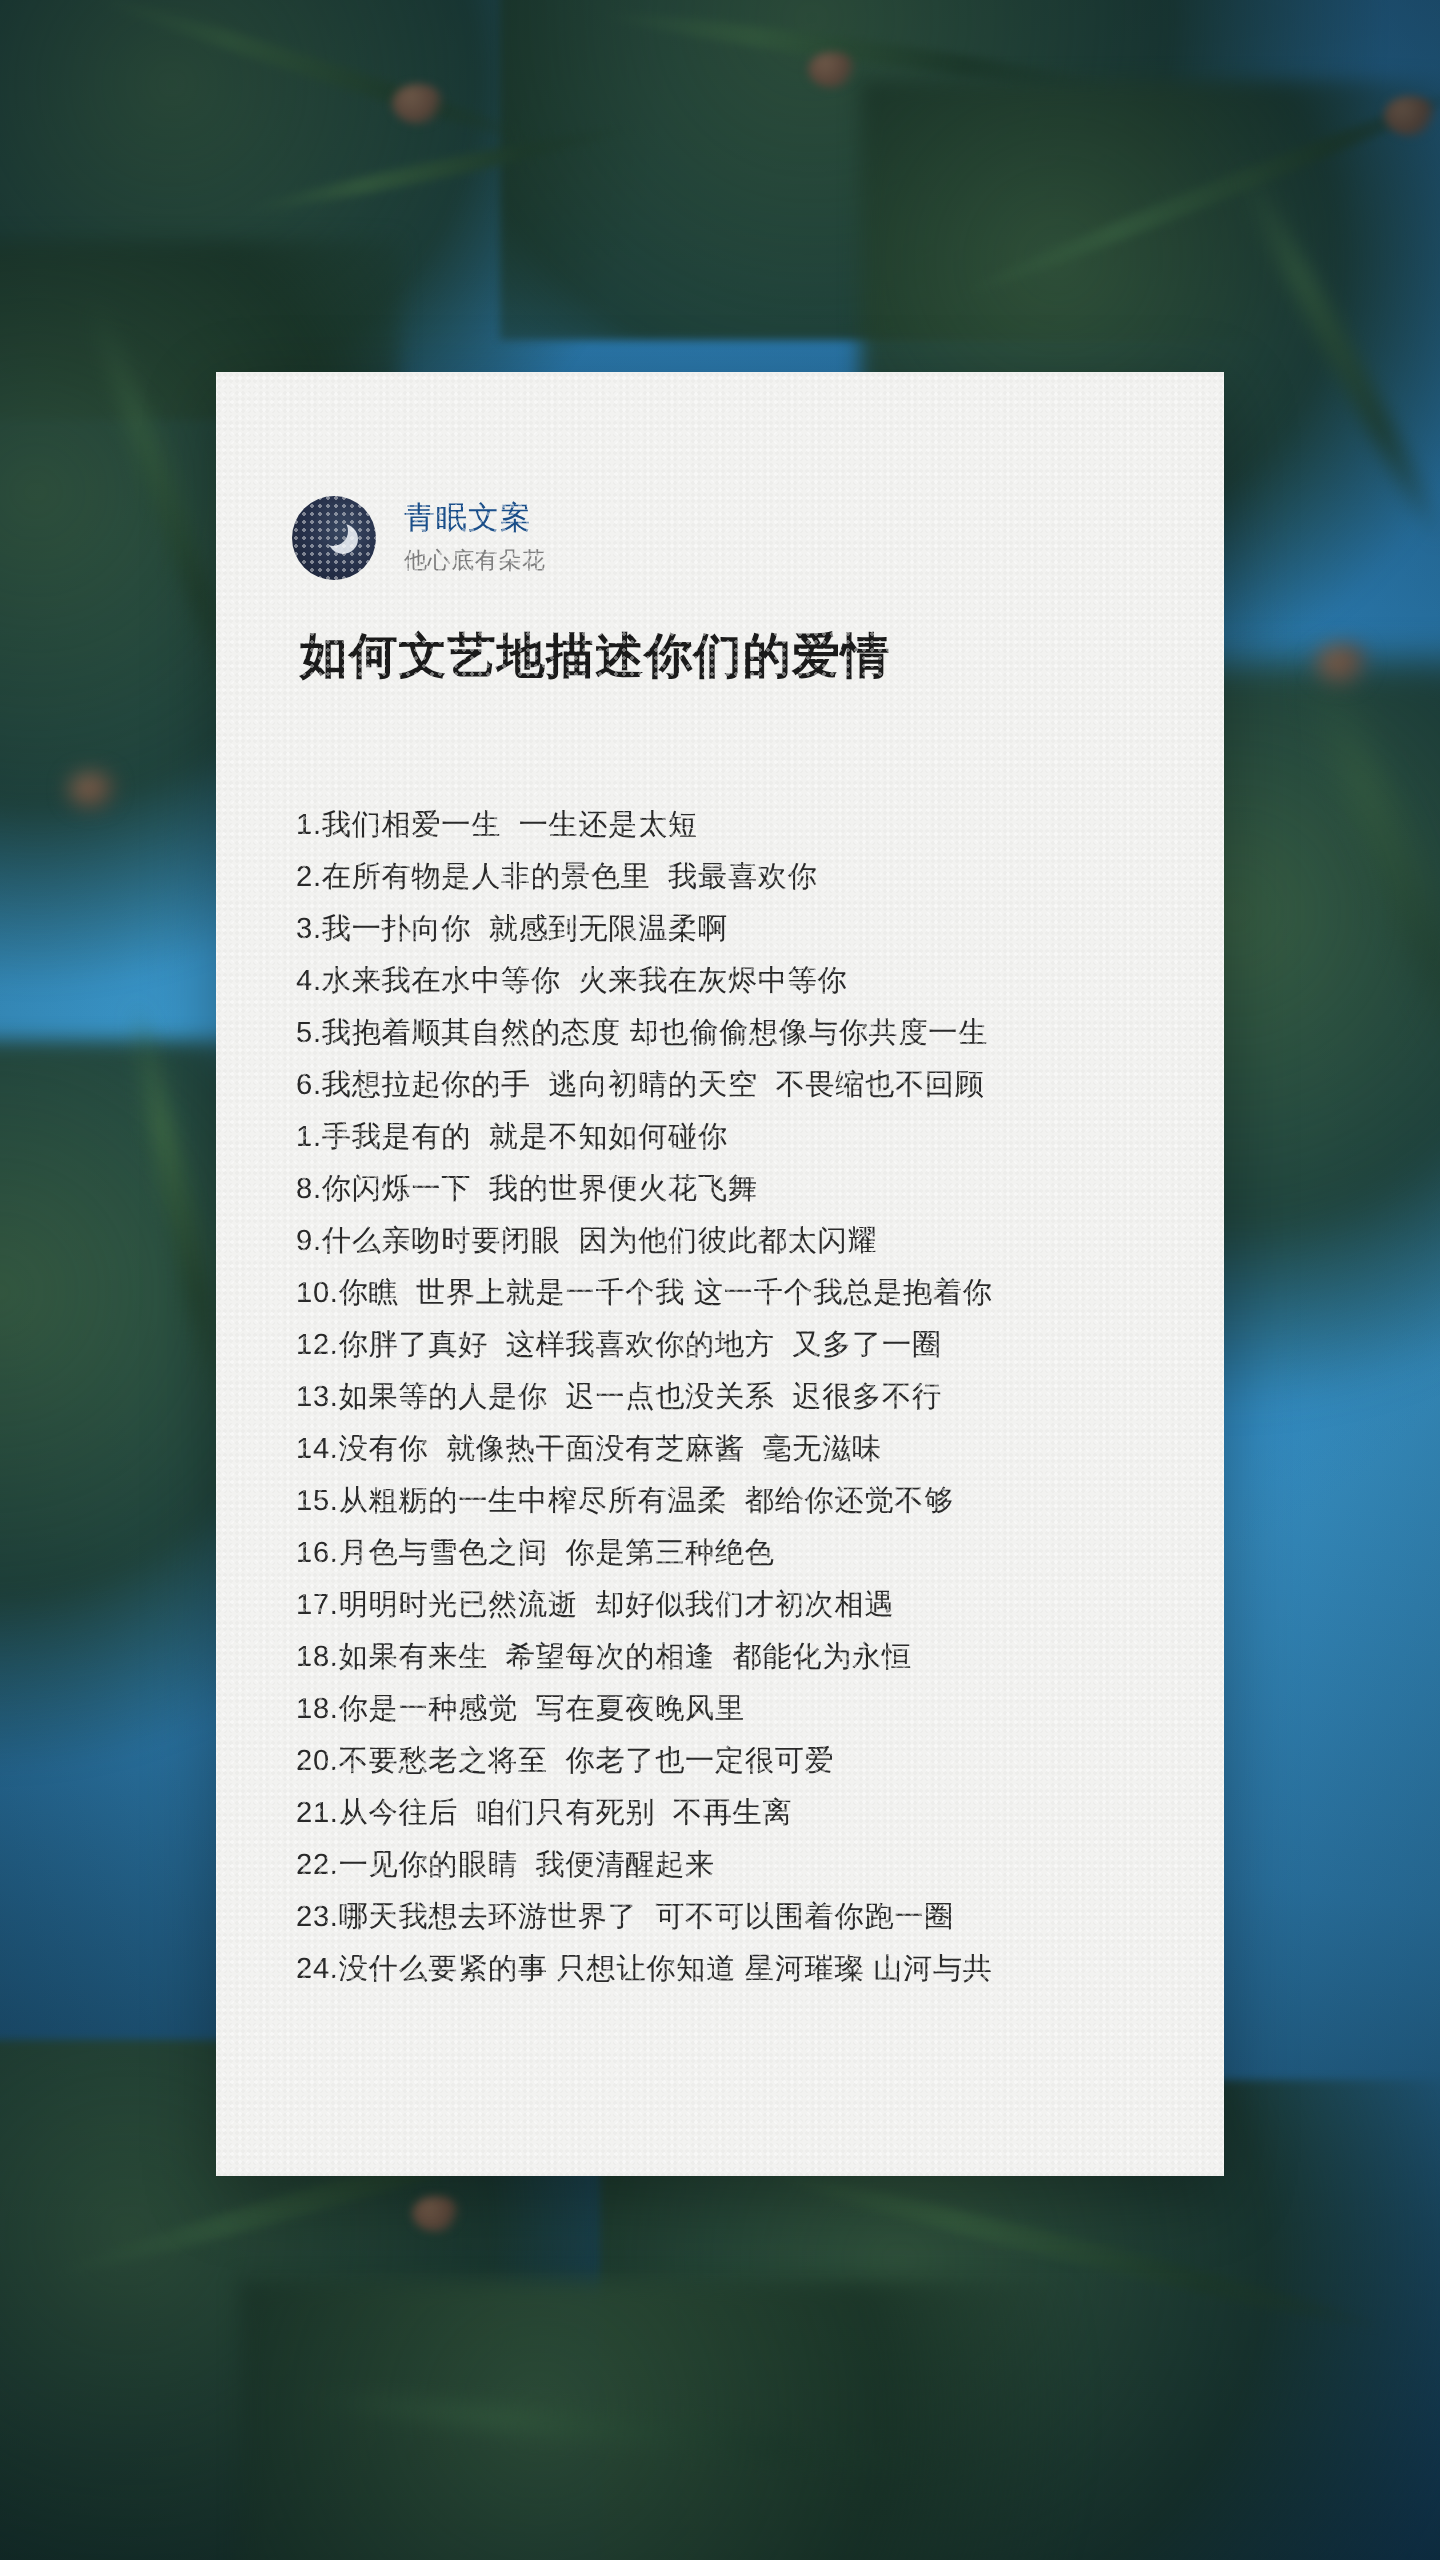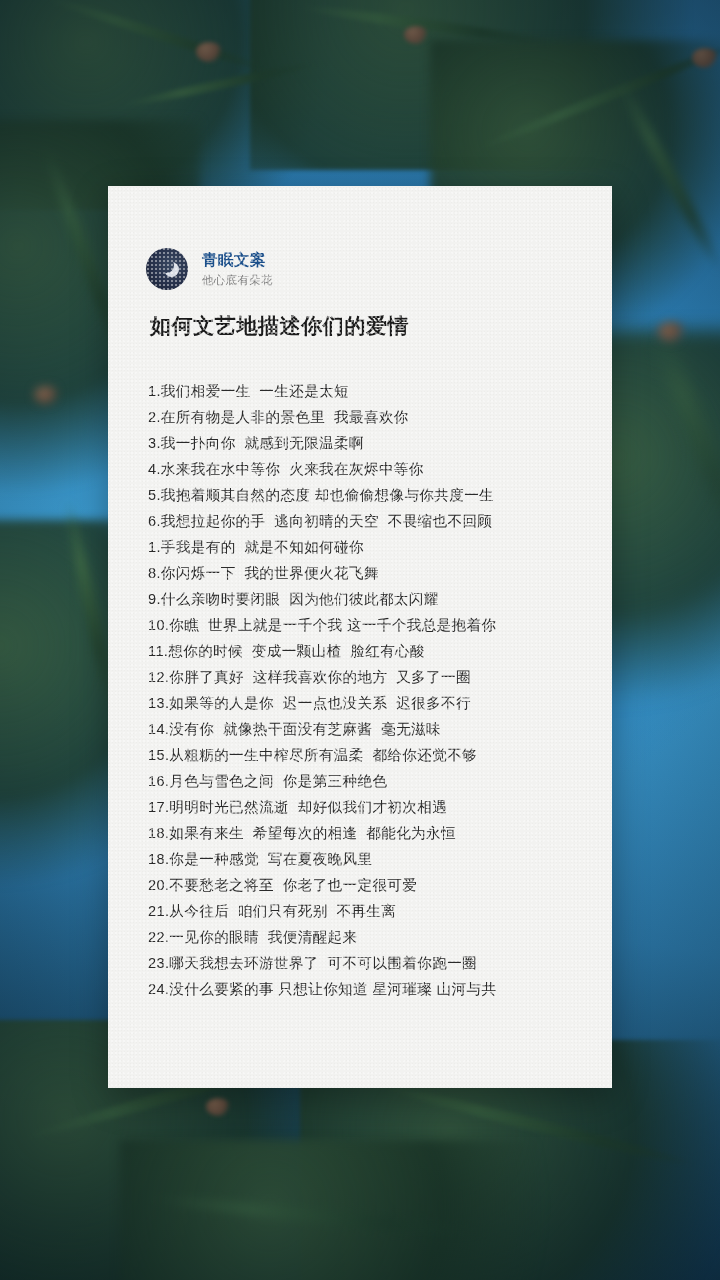--- a/index.html
+++ b/index.html
@@ -79,37 +79,37 @@
     overflow:hidden;
   }
   #avatar .moon {
     position:absolute; left:13px; top:10px;
     width:15px; height:15px; border-radius:50%;
     box-shadow:5px 4px 0 0 #d9dee6;
     background:transparent;
   }
   #acct { display:flex; flex-direction:column; justify-content:center; }
   #acct-name {
-    font-size:15.5px; font-weight:bold; color:#1b4f8a;
+    font-size:15.5px; font-weight:normal; color:#1b4f8a;
     letter-spacing:0.5px; line-height:1.25;
   }
   #acct-sub {
     font-size:11.5px; color:#7d7d7d; margin-top:3px; letter-spacing:0.3px;
   }
 
   
   #title {
     margin:22px 0 11px 42px;
-    font-size:21px; font-weight:bold; color:#1b1b1b;
+    font-size:24px; font-weight:bold; color:#1b1b1b;
     letter-spacing:0.6px;
   }
 
   
   #list {
-    margin:38px 34px 0 40px;
+    margin:56px 34px 0 40px;
   }
   .line {
     font-size:14.6px;
     color:#2a2a2a;
     line-height:26px;
     letter-spacing:0.35px;
     white-space:pre-wrap;
     word-break:break-all;
   }
 </style>
@@ -168,21 +168,20 @@
     <div class="line">1.我们相爱一生  一生还是太短</div>
     <div class="line">2.在所有物是人非的景色里  我最喜欢你</div>
     <div class="line">3.我一扑向你  就感到无限温柔啊</div>
     <div class="line">4.水来我在水中等你  火来我在灰烬中等你</div>
     <div class="line">5.我抱着顺其自然的态度 却也偷偷想像与你共度一生</div>
     <div class="line">6.我想拉起你的手  逃向初晴的天空  不畏缩也不回顾</div>
     <div class="line">1.手我是有的  就是不知如何碰你</div>
     <div class="line">8.你闪烁一下  我的世界便火花飞舞</div>
     <div class="line">9.什么亲吻时要闭眼  因为他们彼此都太闪耀</div>
     <div class="line">10.你瞧  世界上就是一千个我 这一千个我总是抱着你</div>
-    <div class="line">11.想你的时候  变成一颗山楂  脸红有心酸</div>
     <div class="line">12.你胖了真好  这样我喜欢你的地方  又多了一圈</div>
     <div class="line">13.如果等的人是你  迟一点也没关系  迟很多不行</div>
     <div class="line">14.没有你  就像热干面没有芝麻酱  毫无滋味</div>
     <div class="line">15.从粗粝的一生中榨尽所有温柔  都给你还觉不够</div>
     <div class="line">16.月色与雪色之间  你是第三种绝色</div>
     <div class="line">17.明明时光已然流逝  却好似我们才初次相遇</div>
     <div class="line">18.如果有来生  希望每次的相逢  都能化为永恒</div>
     <div class="line">18.你是一种感觉  写在夏夜晚风里</div>
     <div class="line">20.不要愁老之将至  你老了也一定很可爱</div>
     <div class="line">21.从今往后  咱们只有死别  不再生离</div>

